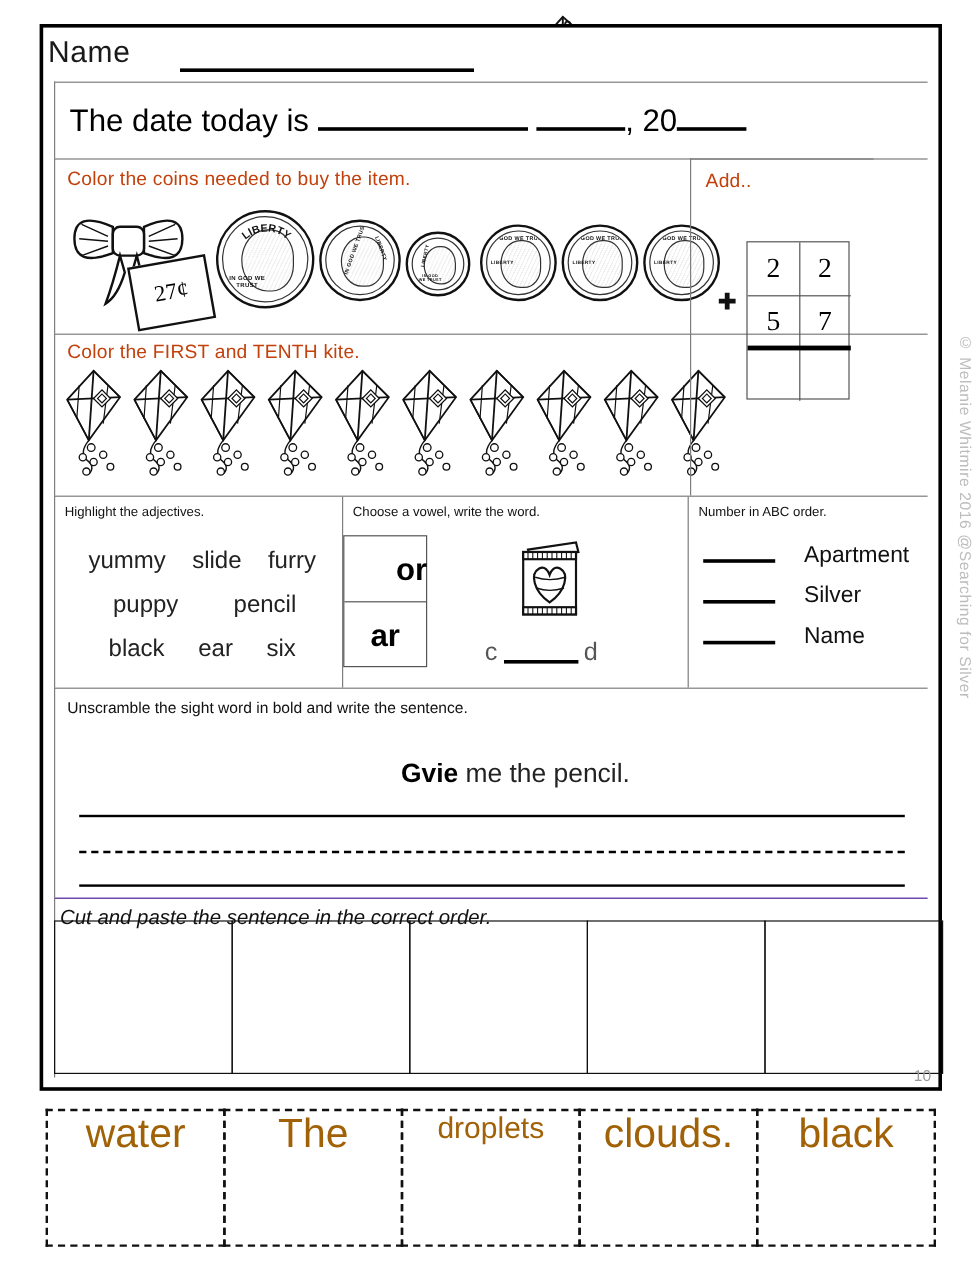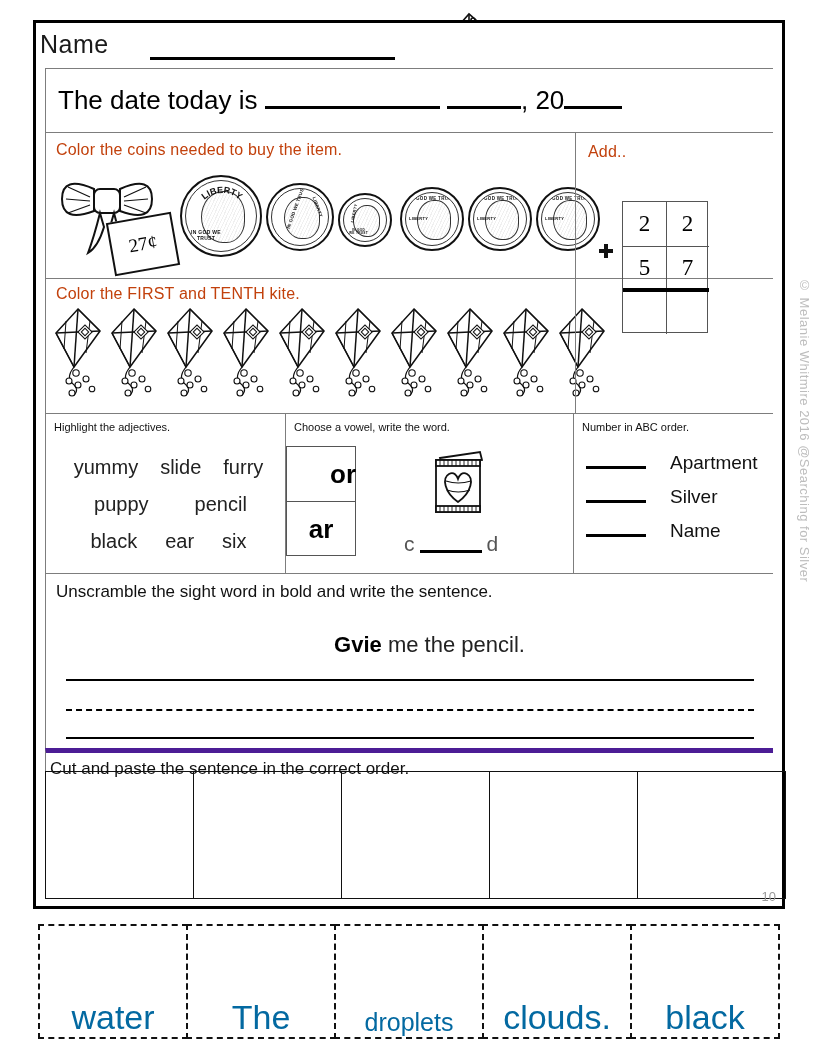--- a/index.html
+++ b/index.html
@@ -147,50 +147,50 @@
   .abc-list{position:absolute;left:12px;top:38px;width:185px;}
   .abc-item{display:flex;align-items:flex-end;gap:24px;margin-bottom:12px;}
   .abc-blank{display:inline-block;width:60px;border-bottom:3px solid #000;height:1px;margin-bottom:5px;}
   .abc-label{font-size:19px;font-family:"Liberation Sans", sans-serif;font-weight:300;color:#111;}
 
   
   .row-unscr{
     position:absolute;left:45px;top:573px;width:728px;height:175px;
     border-left:1px solid #7d7d7d;border-top:1px solid #7d7d7d;box-sizing:border-box;
   }
-  .unscr-prompt{position:absolute;left:10px;top:8px;font-size:17px;
+  .unscr-prompt{position:absolute;left:10px;top:8px;font-size:13px;
     font-family:"Liberation Sans", sans-serif;font-weight:300;color:#111;}
   .unscr-sent{position:absolute;left:0;right:0;top:58px;text-align:center;
     font-size:22px;font-family:"Liberation Sans", sans-serif;font-weight:300;color:#222;}
   .unscr-sent b{font-weight:700;color:#000;margin-left:40px;}
   .wl{position:absolute;left:20px;width:688px;}
   .wl.solid{border-bottom:2px solid #000;}
   .wl.dashed{border-bottom:2px dashed #000;}
   .wl1{top:105px;}
   .wl2{top:135px;}
   .wl3{top:163px;}
 
   
   .row-cut{
     position:absolute;left:45px;top:748px;width:728px;height:150px;
-    border-left:1px solid #7d7d7d;border-top:5px solid #4c1d95;box-sizing:border-box;
+    border-left:1px solid #7d7d7d;border-top:1px solid #4c1d95;box-sizing:border-box;font-style:italic;
   }
   .cut-prompt{position:absolute;left:4px;top:6px;font-size:17px;
     font-family:"Liberation Sans", sans-serif;font-weight:300;color:#111;z-index:3;background:transparent;}
   .cut-grid{position:absolute;left:0;top:18px;width:740px;height:128px;display:flex;}
   .cut-cell{flex:1;border:1px solid #111;margin-left:-1px;box-sizing:border-box;}
 
   
   .strip{
     position:absolute;left:40px;top:924px;width:740px;height:115px;display:flex;
   }
   .strip-cell{
     flex:1;border:2px dashed #111;margin-left:-2px;box-sizing:border-box;
-    display:flex;align-items:flex-end;justify-content:center;
-    font-family:"Liberation Sans", sans-serif;font-weight:300;color:#0369a1;
+    display:flex;align-items:flex-start;justify-content:center;
+    font-family:"Liberation Sans", sans-serif;font-weight:300;color:#a16207;
   }
   .sz-lg{font-size:34px;}
   .sz-sm{font-size:25px;}
 
   
   .watermark{
     position:absolute;right:4px;top:278px;width:20px;height:390px;
     font-size:13px;color:#bdbdbd;font-family:"Liberation Sans", sans-serif;
     writing-mode:vertical-rl;letter-spacing:.5px;white-space:nowrap;
   }

